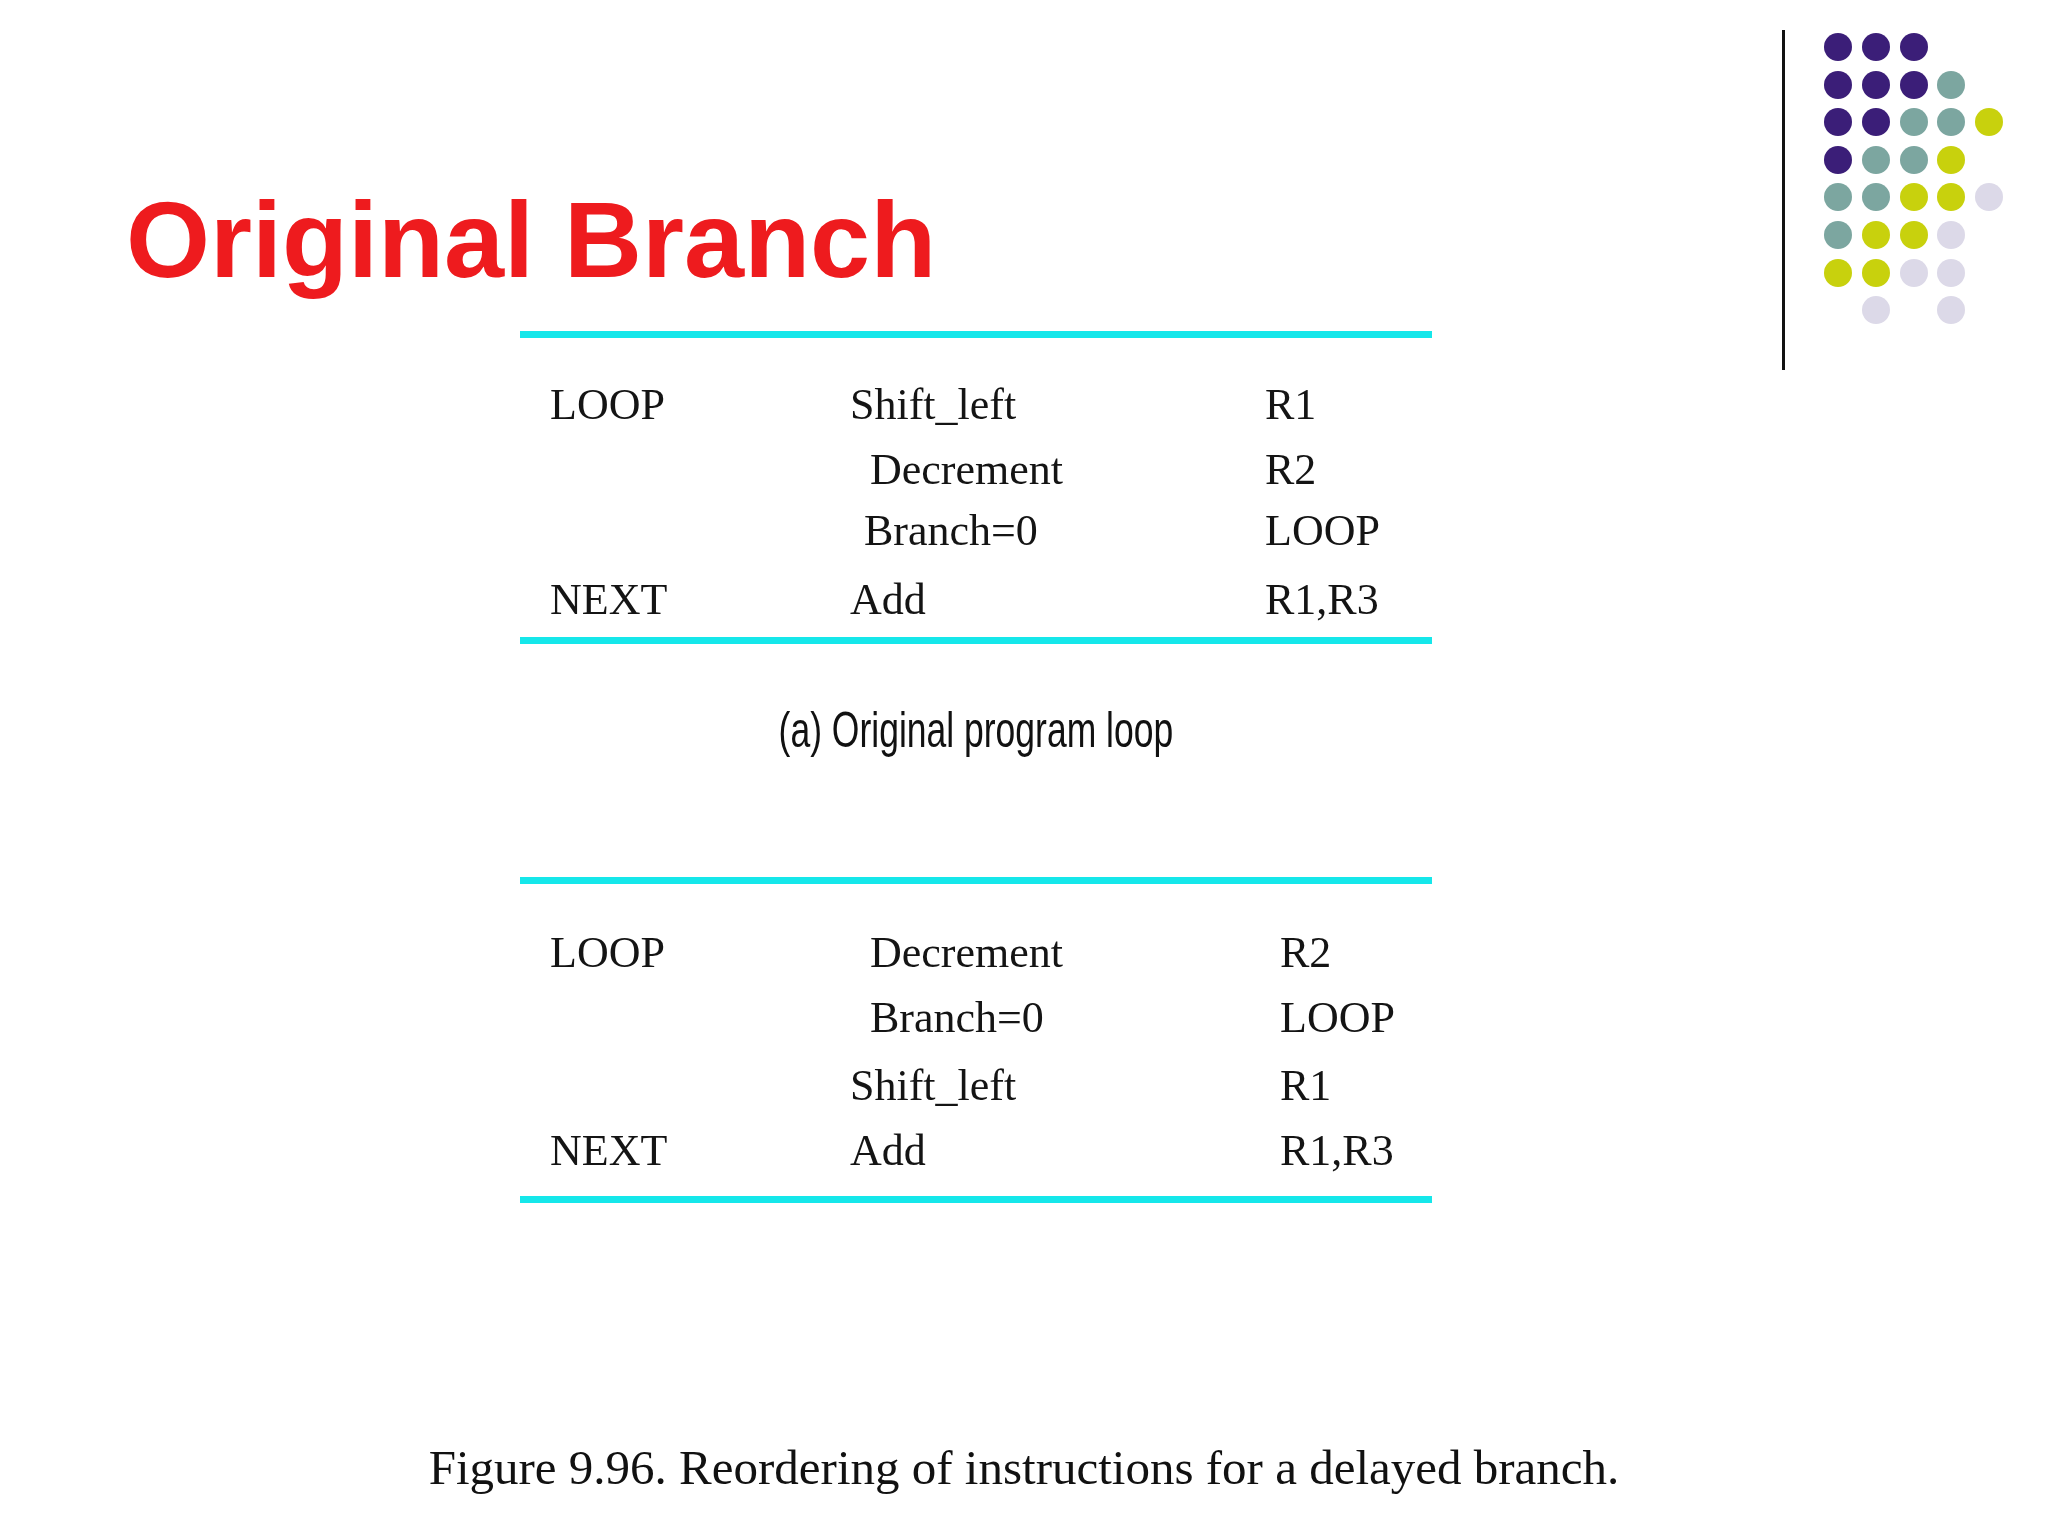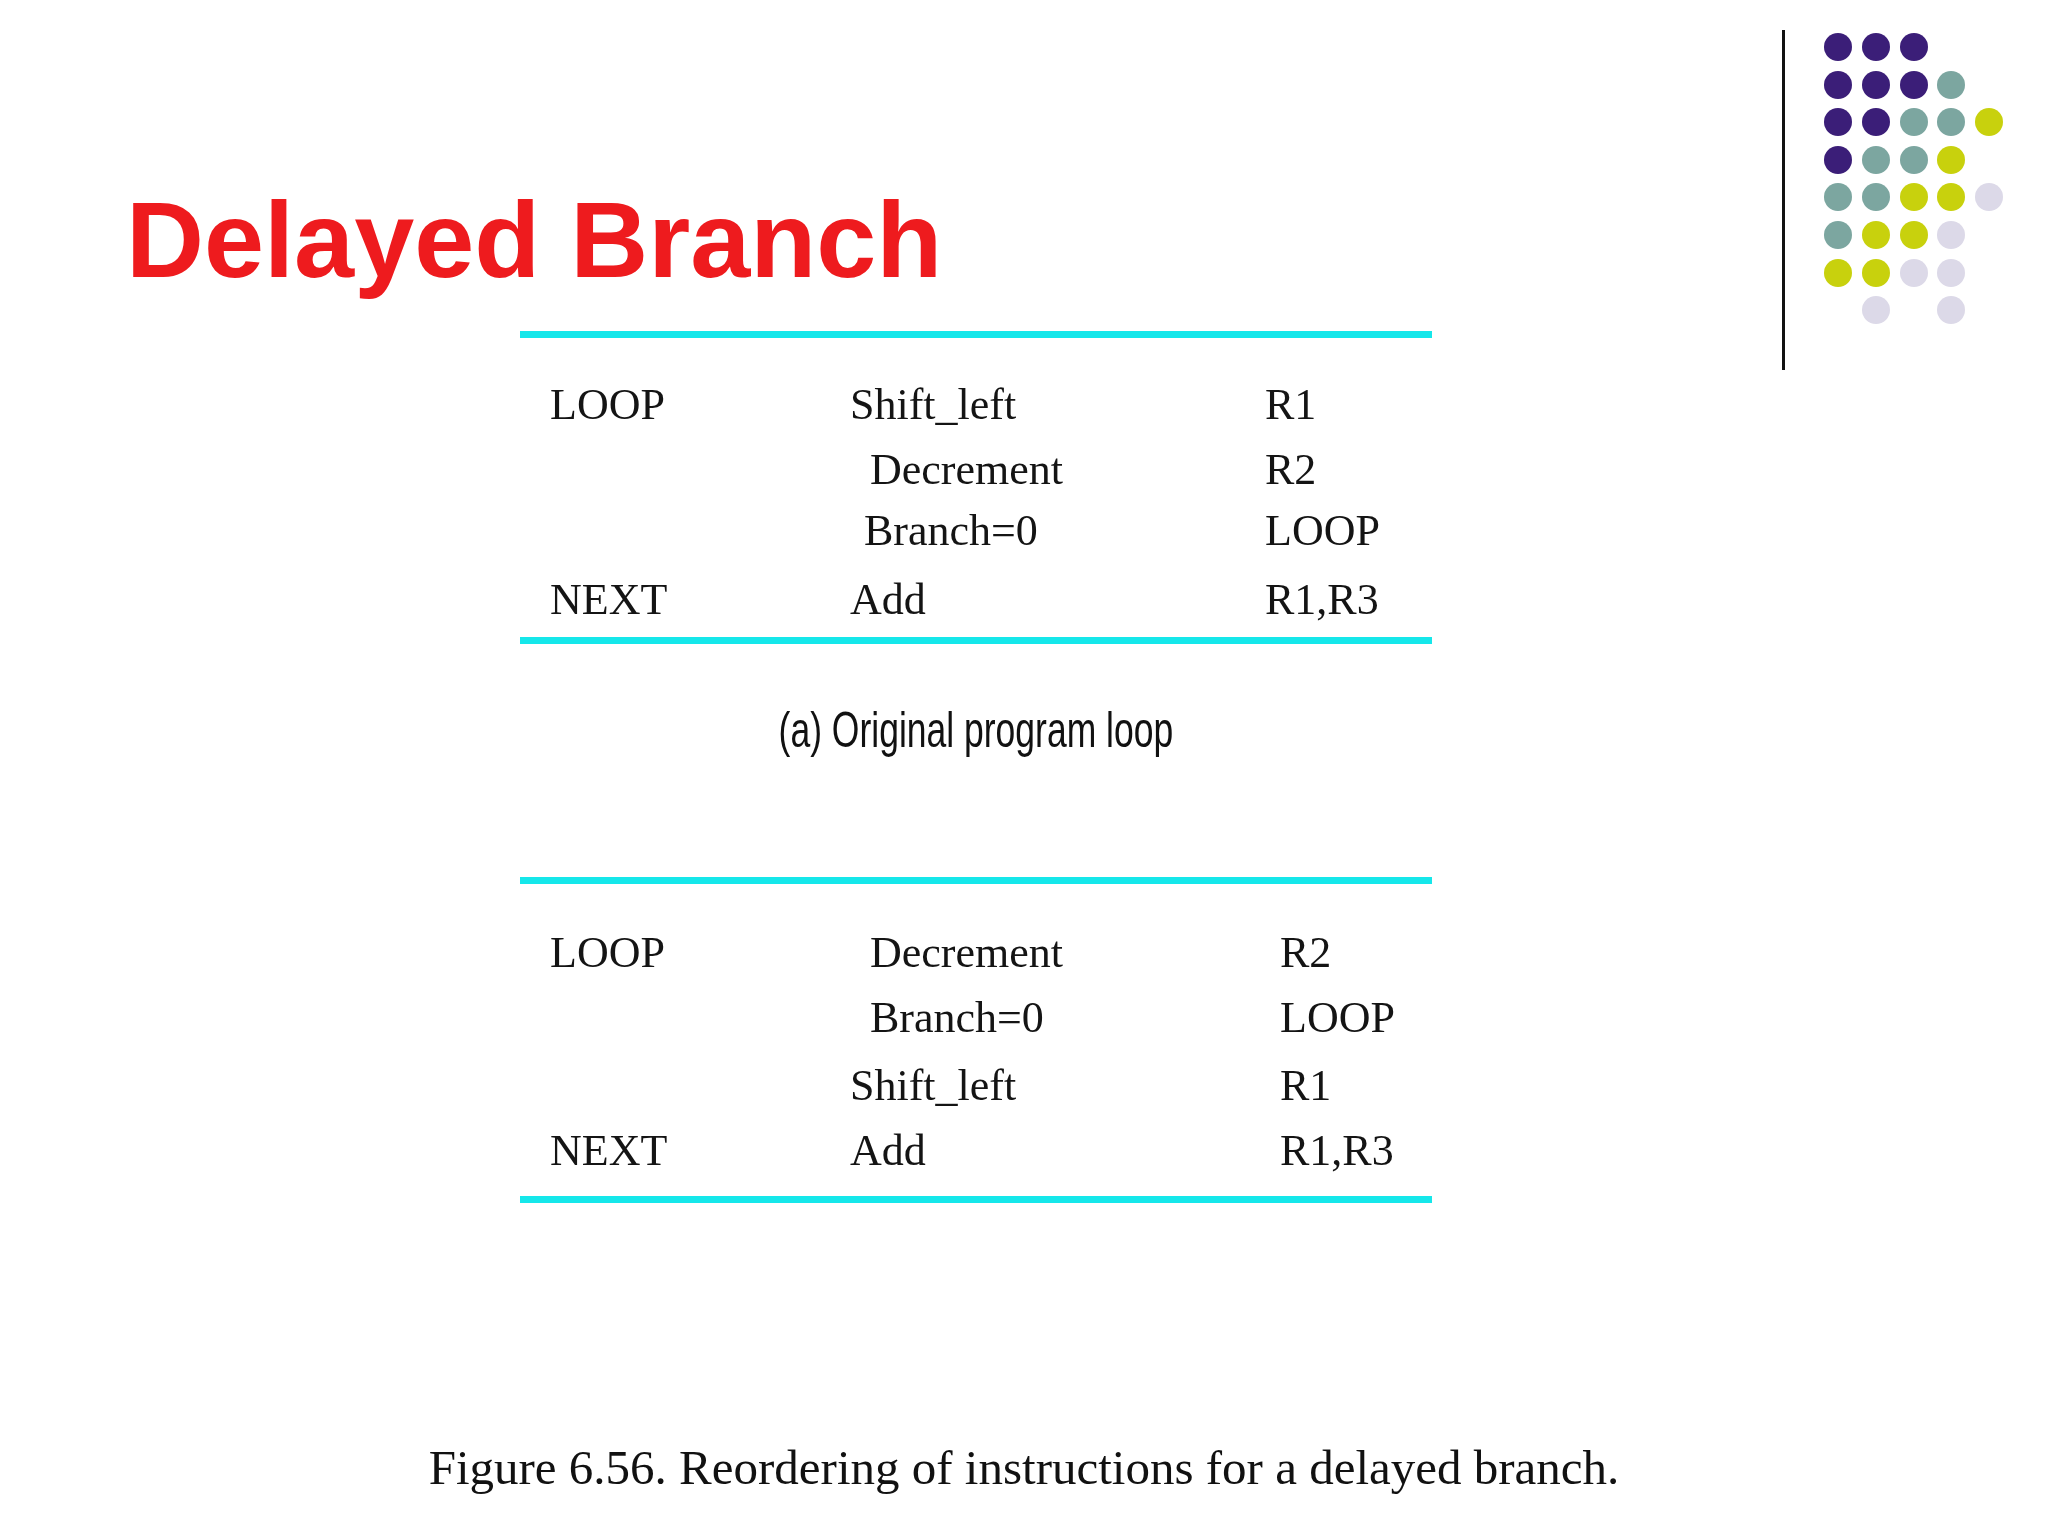--- a/index.html
+++ b/index.html
@@ -87,21 +87,21 @@
     font-size:49px;line-height:60px;
     color:#111111;
     white-space:nowrap;
   }
 </style>
 </head>
 <body>
 
 <div class="slide">
 
-  <div class="page-title" style="color: rgb(238, 27, 30);">Delayed Branch</div>
+  <div class="page-title" style="color: rgb(238, 27, 30);">Original Branch</div>
 
   <div class="divider-line" style="background: rgb(17, 17, 17);"></div>
   <div id="dot-grid">
       <div class="dot" style="left: 1824px; top: 33px; background: rgb(59, 30, 120);"></div>
       <div class="dot" style="left: 1861.8px; top: 33px; background: rgb(59, 30, 120);"></div>
       <div class="dot" style="left: 1899.6px; top: 33px; background: rgb(59, 30, 120);"></div>
       <div class="dot" style="left: 1824px; top: 70.6px; background: rgb(59, 30, 120);"></div>
       <div class="dot" style="left: 1861.8px; top: 70.6px; background: rgb(59, 30, 120);"></div>
       <div class="dot" style="left: 1899.6px; top: 70.6px; background: rgb(59, 30, 120);"></div>
       <div class="dot" style="left: 1937.4px; top: 70.6px; background: rgb(124, 166, 160);"></div>
@@ -183,15 +183,15 @@
         <div class="irow r3" style="top: 226px;">
           <span class="cell label-cell">NEXT</span>
           <span class="cell opcode-cell">Add</span>
           <span class="cell operand-cell">R1,R3</span>
         </div>
       </div>
     <div class="rule" style="top: 319px; background: rgb(21, 231, 234);"></div>
   </div>
 
 
-  <div class="figure-caption">Figure 6.56. Reordering of instructions for a delayed branch.</div>
+  <div class="figure-caption">Figure 9.96. Reordering of instructions for a delayed branch.</div>
 
 </div>
 
 </body></html>

